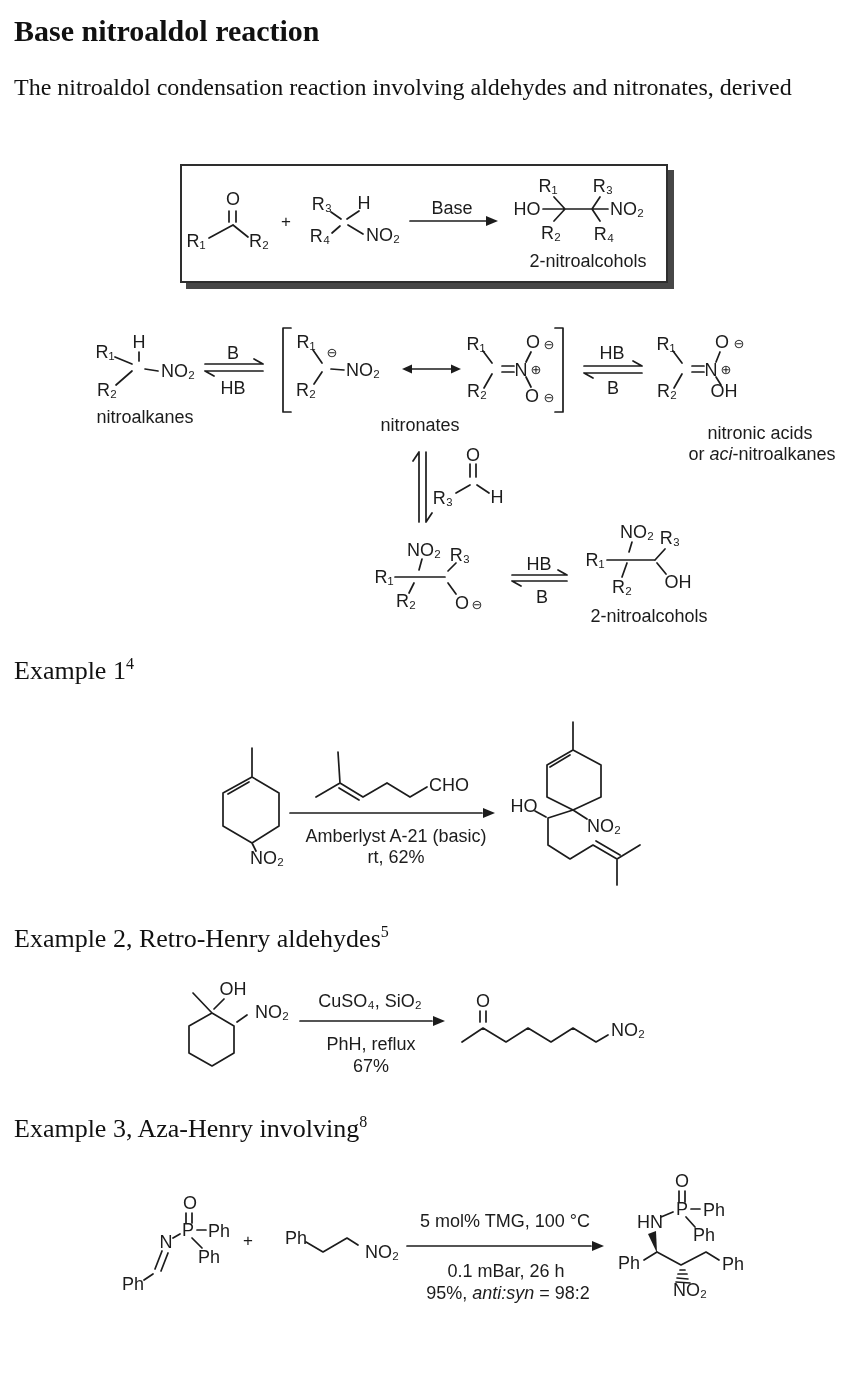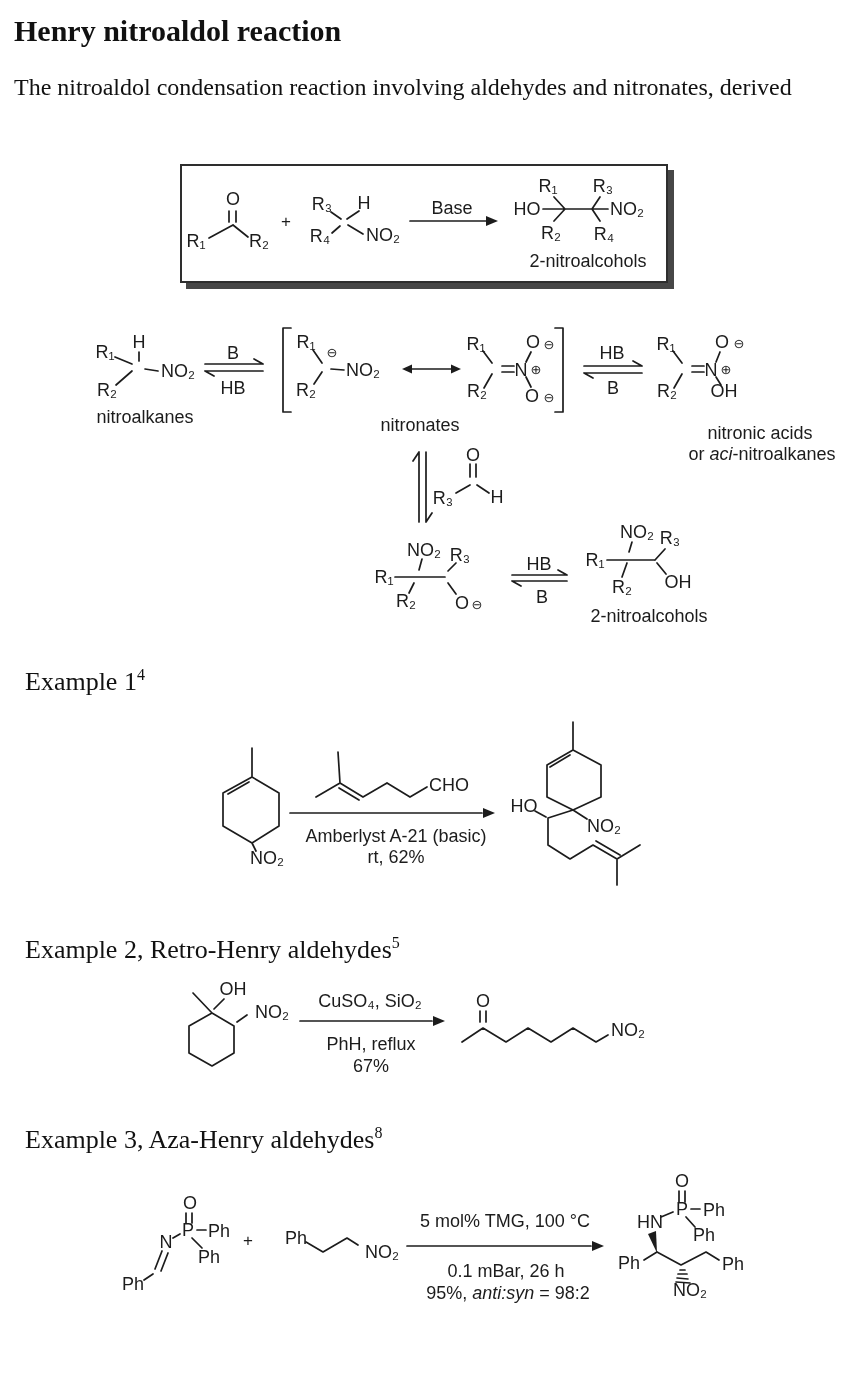--- a/index.html
+++ b/index.html
@@ -1,38 +1,38 @@
 <!DOCTYPE html>
 <html><head>
 <meta charset="utf-8">
 <style>
   html,body{margin:0;padding:0;background:#ffffff;}
   .page{position:relative;width:864px;height:1378px;background:#ffffff;overflow:hidden;
         font-family:"Liberation Serif",serif;color:#111;}
   .title{position:absolute;left:14px;top:14px;font-size:30px;font-weight:bold;margin:0;}
   .intro{position:absolute;left:14px;top:72px;width:846px;font-size:24px;line-height:30px;margin:0;}
   .intro span{display:block;}
-  .ex-heading{position:absolute;left:14px;font-size:26px;font-weight:normal;margin:11px;}
+  .ex-heading{position:absolute;left:14px;font-size:26px;font-weight:normal;margin:0;}
   .ex-heading sup{font-size:16px;}
   .scheme-box{position:absolute;left:180px;top:164px;width:484px;height:115px;
               border:2px solid #2e2e2e;background:#fff;box-shadow:6px 6px 0 0 #474747;}
   svg{position:absolute;display:block;}
   svg text{font-family:"Liberation Sans","DejaVu Sans",sans-serif;font-size:18px;fill:#1c1c1c;}
   text.sm{font-size:13px;}
   text.plus{font-size:17px;}
   tspan.it{font-style:italic;}
   .bond{stroke:#1c1c1c;stroke-width:1.7;fill:none;stroke-linecap:round;stroke-linejoin:round;}
   .ah{fill:#1c1c1c;stroke:none;}
 </style>
 </head>
 <body>
 
 <div class="page">
 
-  <h1 class="title">Henry nitroaldol reaction</h1>
+  <h1 class="title">Base nitroaldol reaction</h1>
 
   <p class="intro">
     <span>The nitroaldol condensation reaction involving aldehydes and nitronates, derived</span>
   </p>
 
   <div class="scheme-box">
     <svg width="480" height="111" viewBox="2 2 480 111">
       <g>
         <path class="bond" d="M49,47 L49,58 M56,47 L56,58 M53,61 L29,74 M53,61 L68,73"></path>
         <text x="53" y="41" text-anchor="middle">O</text>
@@ -195,21 +195,21 @@
       <text x="371" y="90" text-anchor="middle">PhH, reflux</text>
       <text x="371" y="112" text-anchor="middle">67%</text>
     </g>
     <g>
       <path class="bond" d="M480,51 L480,62 M486,51 L486,62 M462,82 L483,68 L506,82 L528,68 L551,82 L573,68 L596,82 L608,75"></path>
       <text x="483" y="47" text-anchor="middle">O</text>
       <text x="628" y="76" text-anchor="middle">NO₂</text>
     </g>
   </svg>
 
-  <h2 class="ex-heading" style="top:1113px"><span>Example 3, Aza-Henry aldehydes</span><sup>8</sup></h2>
+  <h2 class="ex-heading" style="top:1113px"><span>Example 3, Aza-Henry involving</span><sup>8</sup></h2>
 
   <svg style="left:0;top:1160px" width="864" height="218" viewBox="0 0 864 218">
     <g>
       <path class="bond" d="M186,53 L186,63 M192,53 L192,63 M197,70 L206,70 M192,78 L202,88 M173,78 L180,74 M162,91 L155,109 M168,93 L161,111 M153,114 L144,120"></path>
       <text x="190" y="49" text-anchor="middle">O</text>
       <text x="188" y="76" text-anchor="middle">P</text>
       <text x="219" y="77" text-anchor="middle">Ph</text>
       <text x="209" y="103" text-anchor="middle">Ph</text>
       <text x="166" y="88" text-anchor="middle">N</text>
       <text x="133" y="130" text-anchor="middle">Ph</text>

